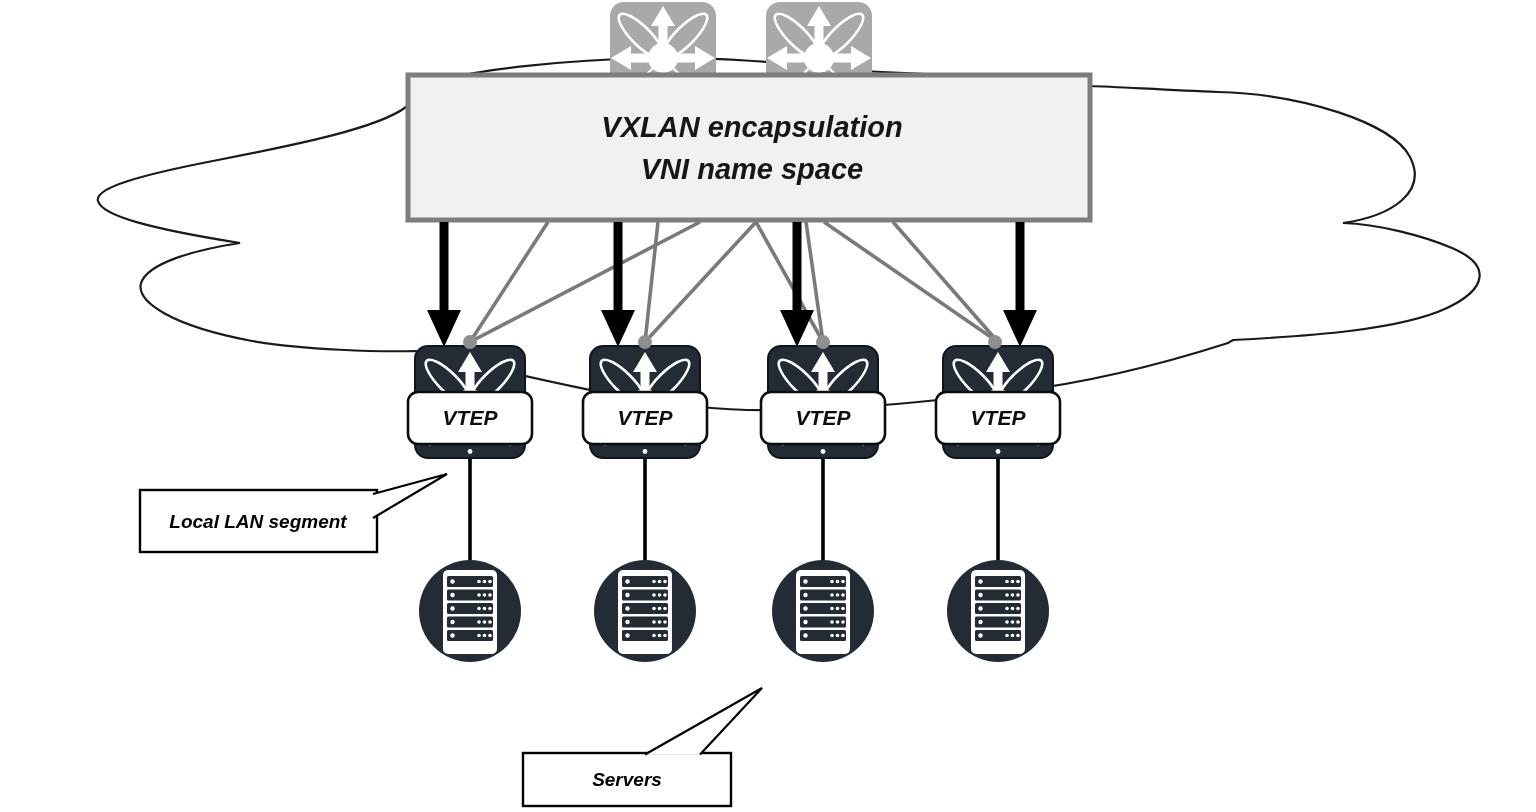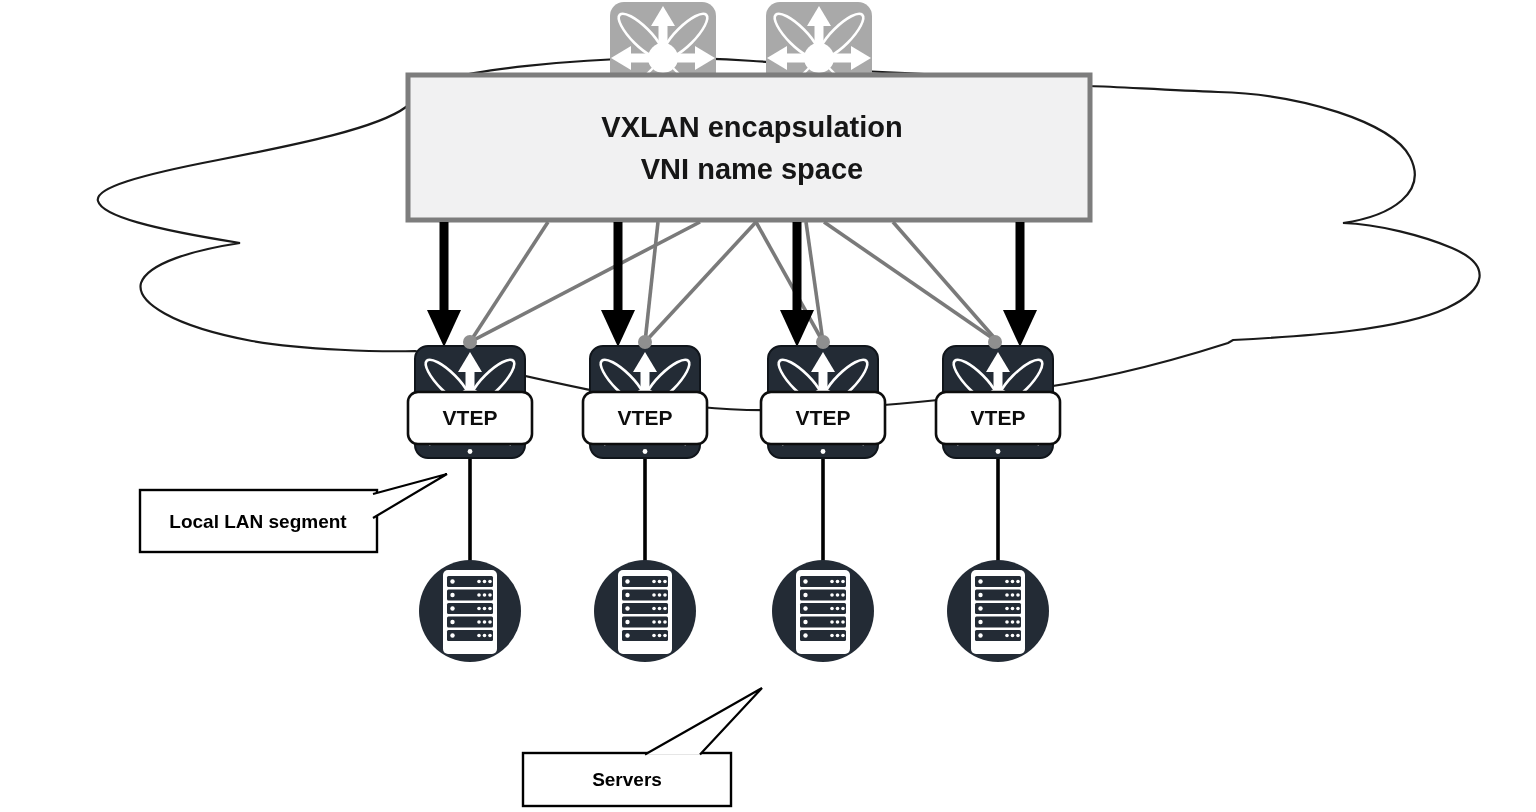--- a/index.html
+++ b/index.html
@@ -1,17 +1,17 @@
 <!DOCTYPE html>
 <html><head>
 <meta charset="utf-8">
 <style>
   html,body{margin:0;padding:0;background:#fff;}
   #stage{position:relative;width:1536px;height:812px;background:#ffffff;overflow:hidden;
-         font-family:"Liberation Sans", sans-serif;}
+         font-family:"Liberation Sans", sans-serif;font-style:italic;}
   svg{display:block;}
   .cloud{fill:#ffffff;stroke:#1a1a1a;stroke-width:2.2;}
   .vxlan-box{fill:#f1f1f2;stroke:#7d7d7d;stroke-width:5;}
   .title-text{font-family:"Liberation Sans",sans-serif;font-weight:700;font-size:29px;fill:#161616;text-anchor:middle;}
   .icon-gray{fill:#a9a9a9;}
   .icon-dark{fill:#232b35;stroke:#10151b;stroke-width:2;}
   .glyph-fill{fill:#ffffff;}
   .glyph-stroke{fill:none;stroke:#ffffff;stroke-width:2.6;}
   .glyph-thin{stroke:#ffffff;stroke-width:2.4;}
   .black-arrow{fill:#000000;}

